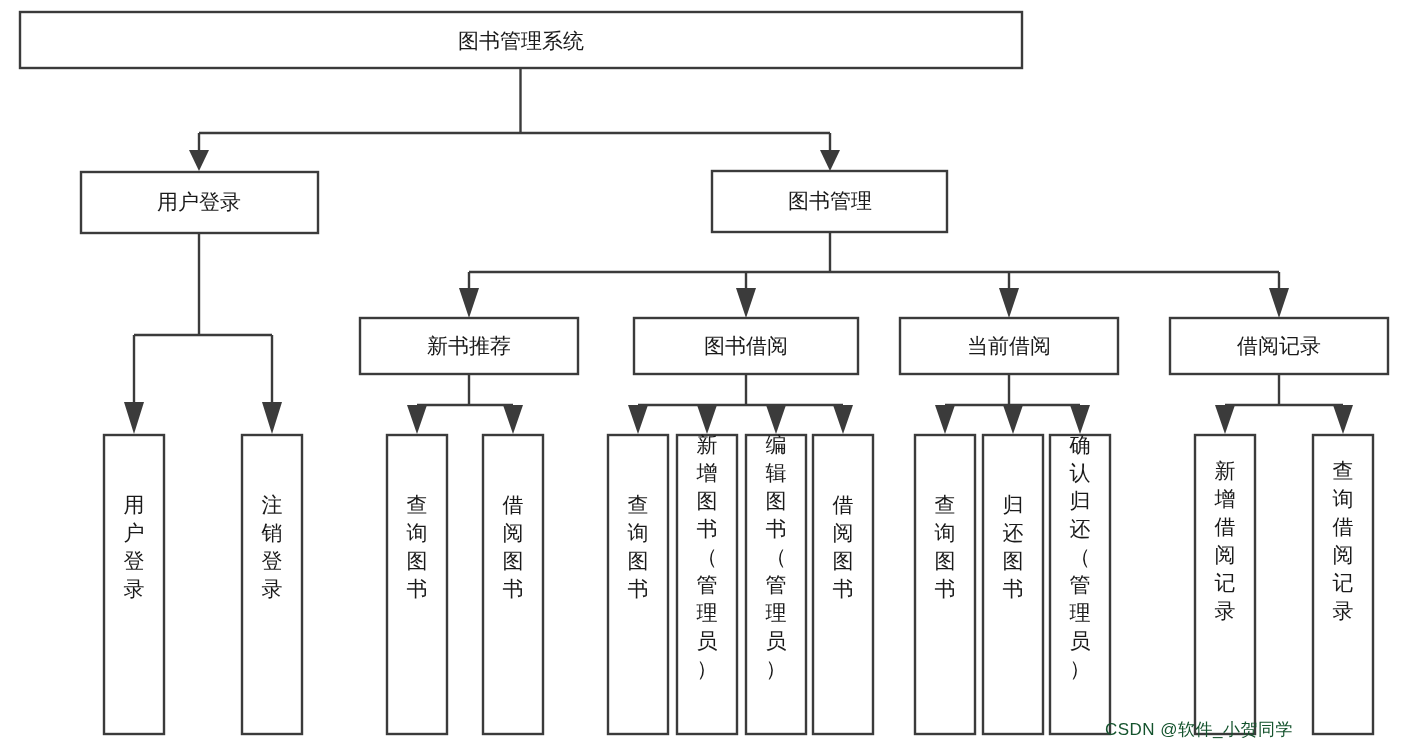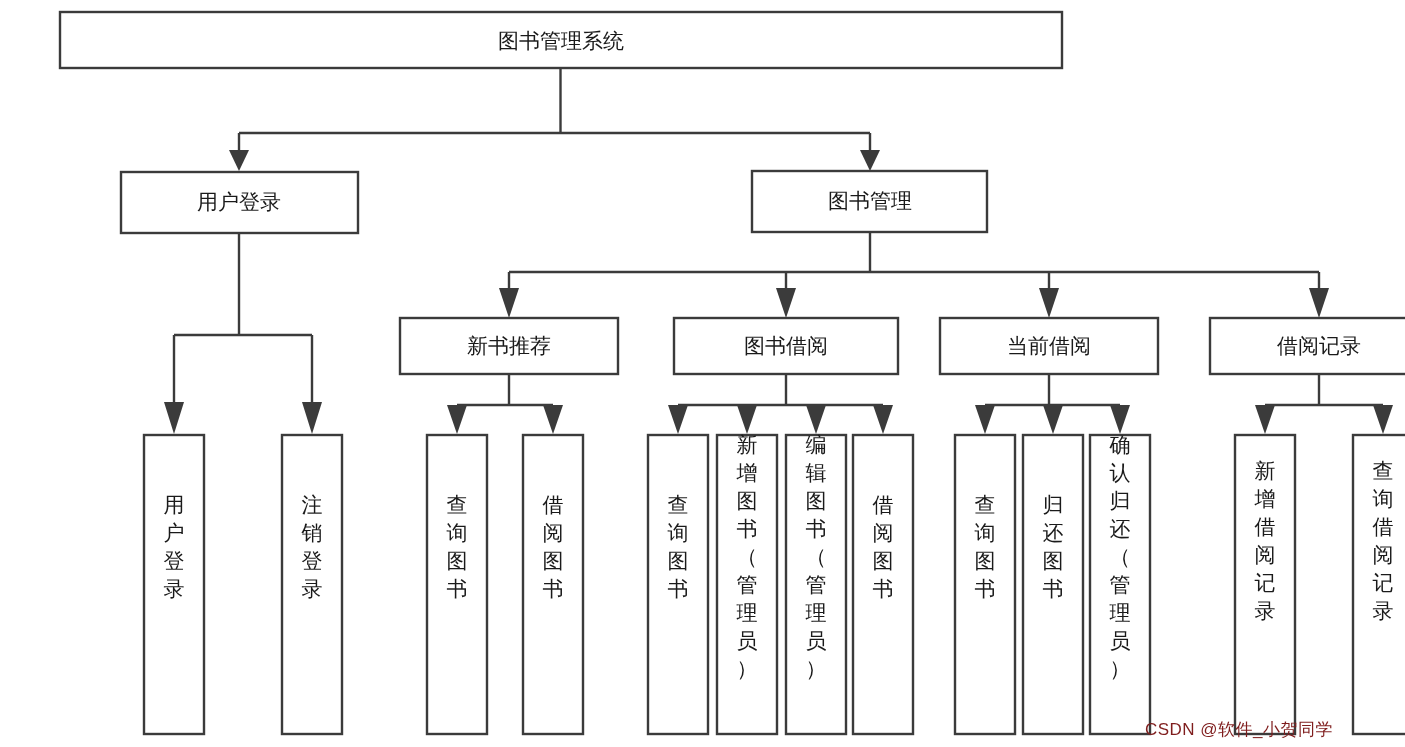--- a/index.html
+++ b/index.html
@@ -11,21 +11,20 @@
     width: 1405px;
     height: 747px;
     font-family: "Liberation Sans", "DejaVu Sans", sans-serif;
     overflow: hidden;
     position: relative;
   }
   #diagram-root {
     position: relative;
     width: 1305px;
     height: 747px;
-    margin-left: 40px;
   }
   svg.diagram-canvas {
     position: absolute;
     left: 0;
     top: 0;
     width: 1405px;
     height: 747px;
   }
   .node-box {
     fill: #ffffff;
@@ -54,21 +53,21 @@
     font-family: "Liberation Sans", "DejaVu Sans", sans-serif;
     font-size: 21px;
     text-anchor: middle;
   }
   .watermark {
     position: absolute;
     right: 12px;
     bottom: 6px;
     font-family: "Liberation Sans", "DejaVu Sans", sans-serif;
     font-size: 17px;
-    color: #7f1d1d;
+    color: #14532d;
     letter-spacing: 0.5px;
     white-space: nowrap;
     user-select: none;
   }
 </style>
 </head>
 <body>
 
 <div id="diagram-root">
   <svg class="diagram-canvas" viewBox="0 0 1405 747" xmlns="http://www.w3.org/2000/svg">

